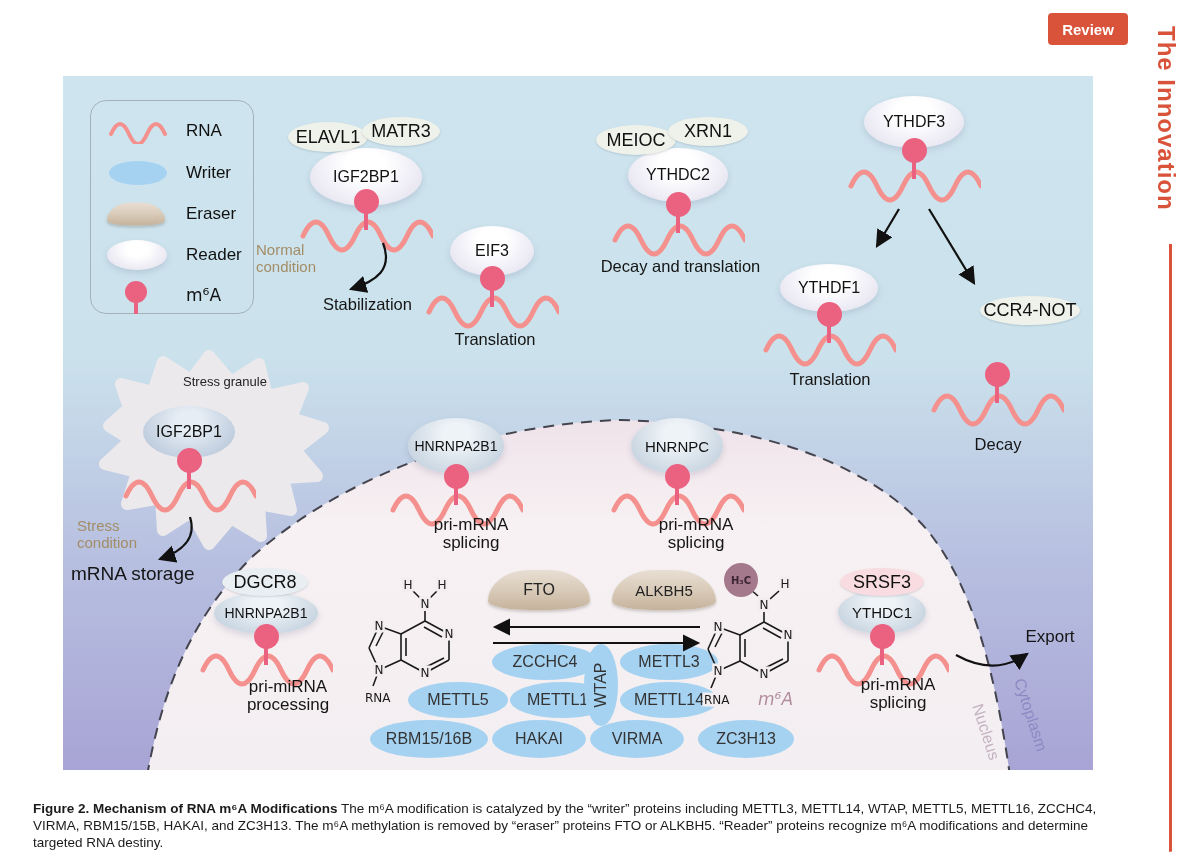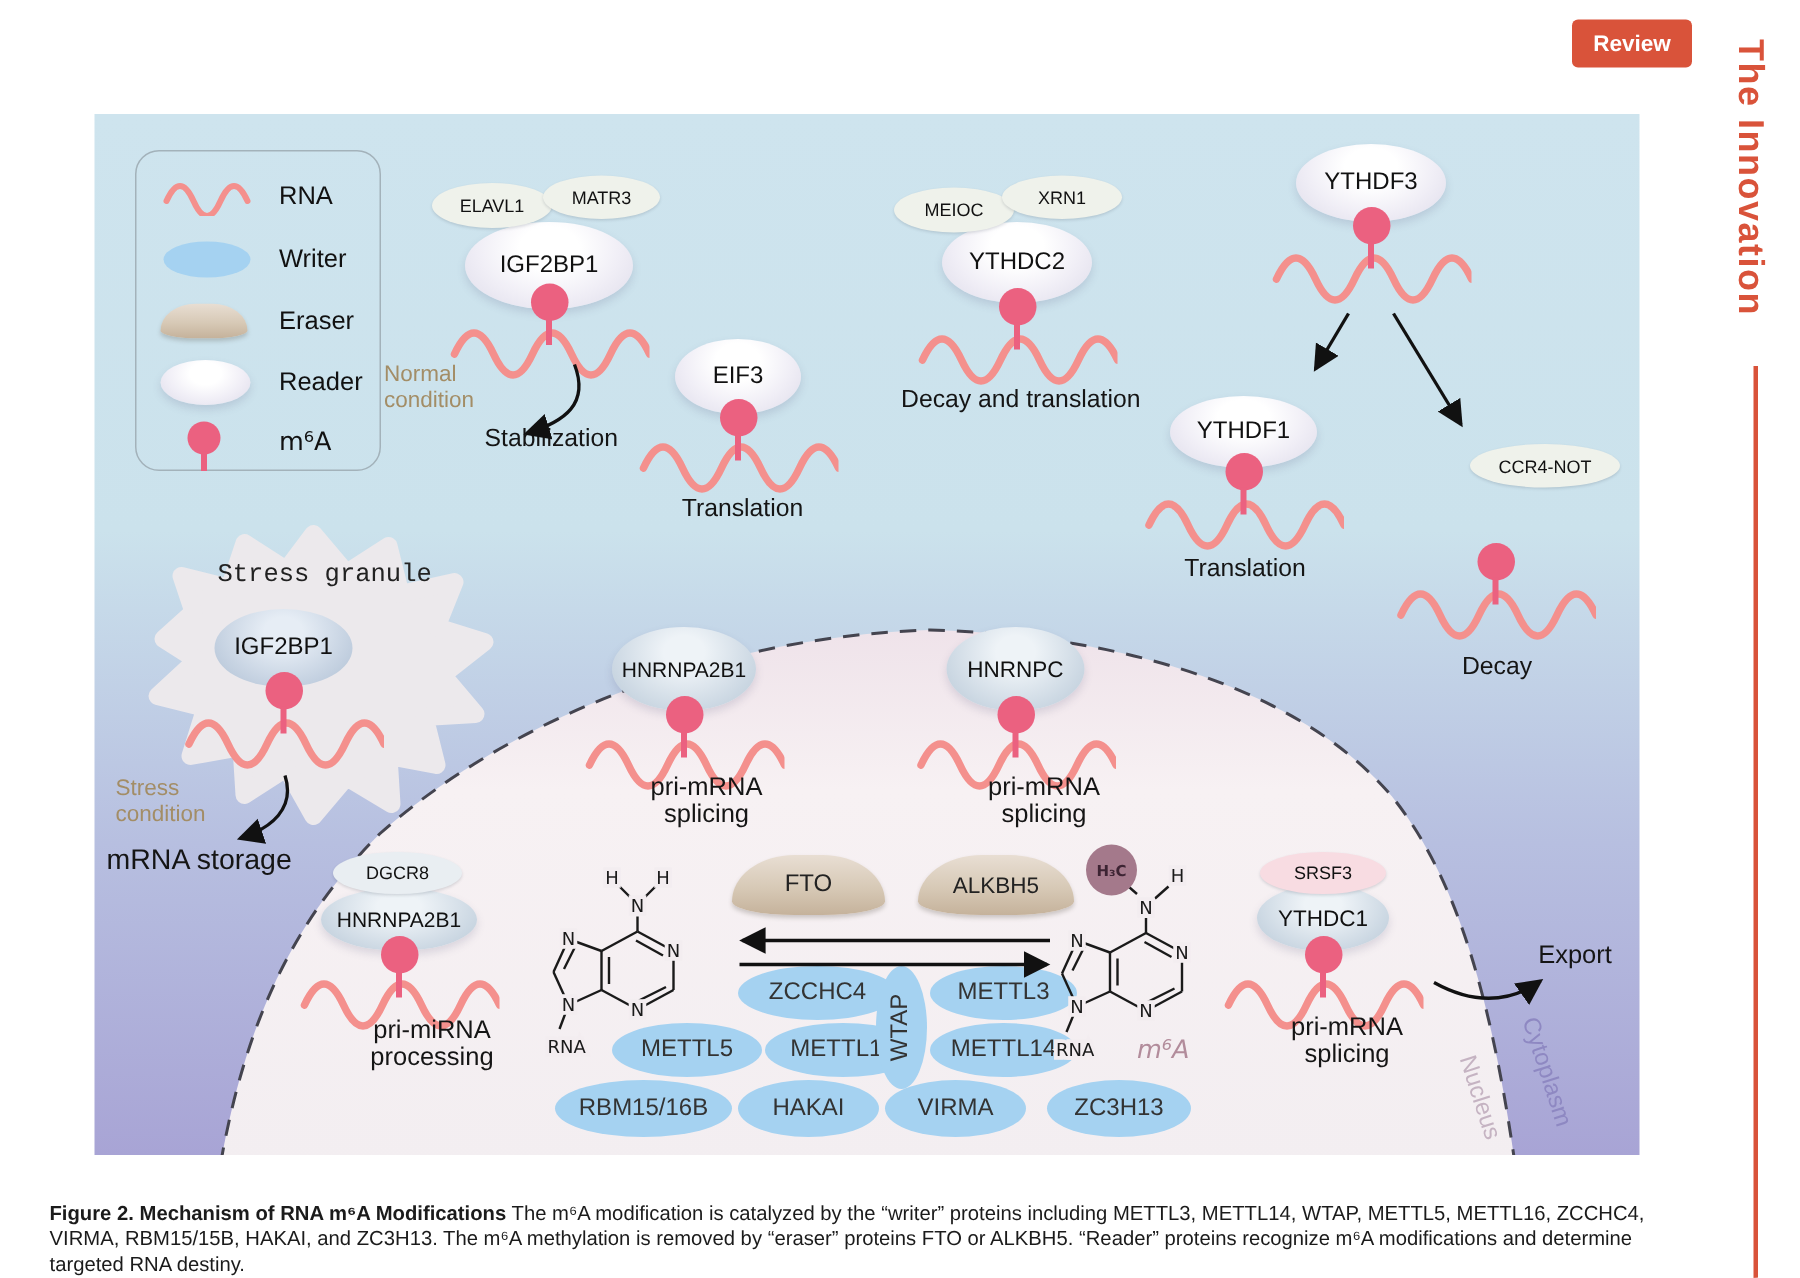--- a/index.html
+++ b/index.html
@@ -19,21 +19,21 @@
   .blob{position:absolute;z-index:2;}
   .overlay-svg{z-index:6;pointer-events:none;}
   
   .legend{position:absolute;left:27px;top:24px;width:162px;height:212px;border:1.5px solid #a3b2ba;
         border-radius:16px;z-index:3;}
   .legend-row{position:absolute;left:0;width:100%;height:40px;}
   .legend-icon{position:absolute;left:16px;top:50%;transform:translateY(-50%);}
   .legend-label{position:absolute;left:95px;top:50%;transform:translateY(-50%);font-size:17px;color:#111;}
   
   .chip{position:absolute;border-radius:50%;background:#eff2eb;display:flex;align-items:center;justify-content:center;
-        font-size:12px;color:#111;box-shadow:0 1px 2px rgba(60,70,90,.18);z-index:4;}
+        font-size:18px;color:#111;box-shadow:0 1px 2px rgba(60,70,90,.18);z-index:4;}
   .chip.gray{background:#e9eef2;}
   .chip.pink{background:#f8dce2;}
   .cloud{position:absolute;border-radius:50%;z-index:3;
         background:radial-gradient(ellipse at 50% 30%,#ffffff 25%,#f0eef6 60%,#dddbe9 100%);
         display:flex;align-items:center;justify-content:center;font-size:16px;color:#111;
         box-shadow:0 3px 6px rgba(90,90,130,.18);}
   .cloud.nuc{background:radial-gradient(ellipse at 50% 30%,#eef3f7 20%,#ccd8e3 70%,#b9c9d6 100%);}
   .sg-ellipse{position:absolute;border-radius:50%;z-index:3;
         background:radial-gradient(ellipse at 50% 30%,#e6edf5 20%,#c3d0e0 70%,#aebfd2 100%);
         display:flex;align-items:center;justify-content:center;font-size:16px;color:#111;}
@@ -45,21 +45,21 @@
         font-size:16px;color:#222;z-index:4;box-shadow:0 2px 3px rgba(80,70,60,.25);}
   .pin{position:absolute;width:25px;height:25px;border-radius:50%;background:#eb6180;z-index:5;}
   .pin::after{content:"";position:absolute;top:23px;left:10px;width:4px;height:18px;background:#eb6180;}
   .pin.small{width:22px;height:22px;}
   .pin.small::after{top:20px;left:9px;height:13px;}
   .wave{position:absolute;z-index:4;}
   .wave path{stroke:#f4908d;stroke-width:5;fill:none;stroke-linecap:round;}
   .outcome{position:absolute;font-size:16.5px;color:#151515;text-align:center;z-index:5;}
   .outcome.left{text-align:center;line-height:1.08;font-size:17px;}
   .cond{position:absolute;font-size:15px;color:#a38d66;line-height:1.12;z-index:5;}
-  .sg-title{position:absolute;font-size:17px;color:#222;z-index:4;font-family:Liberation Mono, monospace;}
+  .sg-title{position:absolute;font-size:13px;color:#222;text-align:center;z-index:4;}
   .comp-label{position:absolute;font-size:16px;z-index:5;white-space:nowrap;}
   .chem{position:absolute;z-index:4;}
   .chem line,.chem path{stroke:#1a1a1a;stroke-width:1.6;fill:none;}
   .chem text{font-size:12px;fill:#1a1a1a;paint-order:stroke;stroke:#f3edf0;stroke-width:5px;
         font-family:"DejaVu Sans",sans-serif;}
   .chem text.m6a{font-size:17px;font-style:italic;fill:#b28c9b;stroke:none;}
   .chem text.methyl{font-size:10px;font-weight:bold;fill:#3d2433;stroke:none;}
   
   .caption{position:absolute;left:33px;top:786px;width:1104px;font-size:13.5px;line-height:17px;color:#1b1b1b;}
   .caption b{font-weight:bold;}
@@ -122,21 +122,21 @@
     <div class="chip" style="left:299px;top:41px;width:78px;height:29px">MATR3</div>
     <div class="cloud" style="left:247px;top:72px;width:112px;height:58px">IGF2BP1</div>
     <div class="pin" style="left:291px;top:113px"></div>
     <svg class="wave" style="left:236px;top:132px" width="134" height="56" viewBox="0 0 134 56">
         <path d="M4,28 q13,-28 26,0 t26,0 t26,0 t26,0 t26,0"></path>
       </svg>
     <div class="cond" style="left:193px;top:166px">
       <span style="display:block">Normal</span>
       <span style="display:block">condition</span>
     </div>
-    <div class="outcome" style="left:237px;top:207px;width:135px">Stabilization</div>
+    <div class="outcome" style="left:237px;top:219px;width:135px">Stabilization</div>
 
     <div class="cloud" style="left:387px;top:150px;width:84px;height:50px">EIF3</div>
     <div class="pin" style="left:417px;top:190px"></div>
     <svg class="wave" style="left:362px;top:208px" width="134" height="56" viewBox="0 0 134 56">
         <path d="M4,28 q13,-28 26,0 t26,0 t26,0 t26,0 t26,0"></path>
       </svg>
     <div class="outcome" style="left:377px;top:254px;width:110px">Translation</div>
 
     <div class="chip" style="left:533px;top:49px;width:80px;height:30px">MEIOC</div>
     <div class="chip" style="left:605px;top:41px;width:80px;height:29px">XRN1</div>

